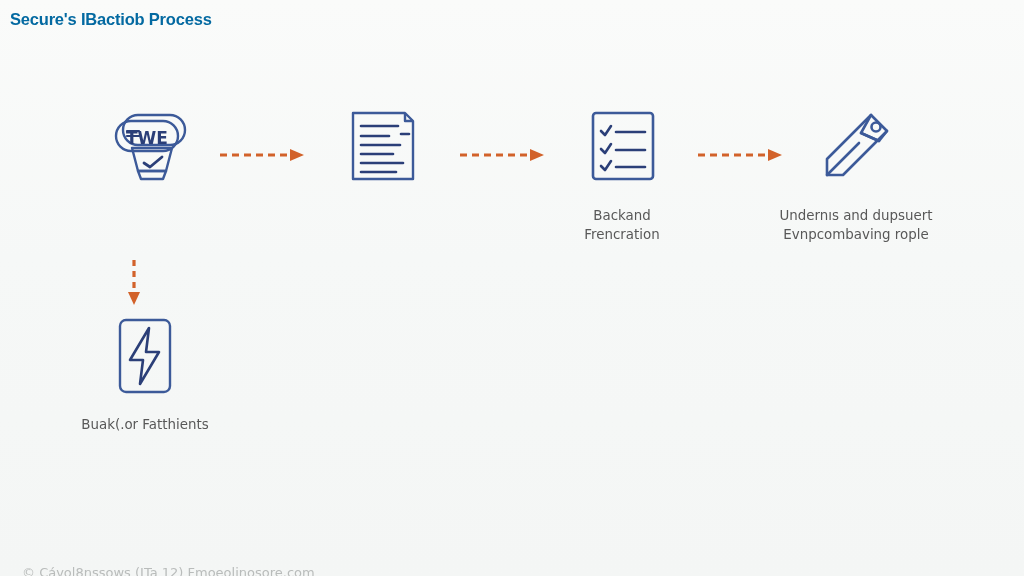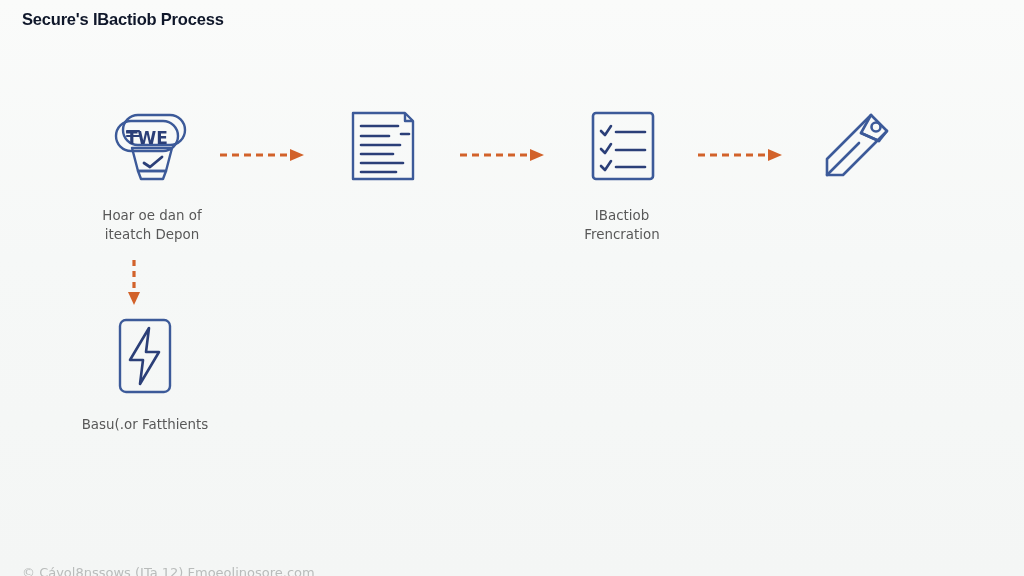--- a/index.html
+++ b/index.html
@@ -17,25 +17,25 @@
   }
   
   .canvas {
     position: absolute;
     inset: 0;
     background: linear-gradient(180deg, #fafbfa 0%, #f6f8f7 45%, #f4f6f5 100%);
   }
 
   .page-title {
     position: absolute;
-    left: 22px;
+    left: 10px;
     top: 10px;
     font-size: 16.5px;
     font-weight: bold;
-    color: #0f172a;
+    color: #0369a1;
     letter-spacing: -0.2px;
     white-space: nowrap;
   }
 
   
   .node {
     position: absolute;
     width: 180px;
     text-align: center;
   }
@@ -107,22 +107,20 @@
         <path d="M32 64 L60 64 L57 72 L35 72 Z"></path>
       </g>
       <g stroke="#2b3f78" stroke-width="2.2" stroke-linecap="round">
         <line x1="21" y1="24" x2="33" y2="24"></line>
         <line x1="21" y1="29" x2="33" y2="29"></line>
       </g>
       <text x="41" y="37" font-family="'DejaVu Sans', sans-serif" font-size="17" font-weight="bold" fill="#2b3f78" text-anchor="middle">TWE</text>
       <path d="M38 56 L44 60 L56 50" fill="none" stroke="#2b3f78" stroke-width="2.8" stroke-linecap="round" stroke-linejoin="round"></path>
     </svg>
   </div>
-  <div class="node-label">Hoar oe dan of
-iteatch Depon</div>
 </div>
 
 <div class="node" id="node-2">
   <div class="node-icon">
     <svg width="78" height="80" viewBox="0 0 78 80">
       <g fill="none" stroke="#3c5a99" stroke-width="2.4" stroke-linejoin="round">
         <path d="M10 6 L62 6 L70 14 L70 72 L10 72 Z"></path>
         <path d="M62 6 L62 14 L70 14"></path>
       </g>
       <g stroke="#2b3f78" stroke-width="2.6" stroke-linecap="round">
@@ -145,46 +143,48 @@
       <g stroke="#2b3f78" stroke-width="2.6" stroke-linecap="round" stroke-linejoin="round" fill="none">
         <path d="M18 24 L22 28 L28 19"></path>
         <path d="M18 42 L22 46 L28 37"></path>
         <path d="M18 59 L22 63 L28 54"></path>
         <line x1="33" y1="25" x2="62" y2="25"></line>
         <line x1="33" y1="43" x2="62" y2="43"></line>
         <line x1="33" y1="60" x2="62" y2="60"></line>
       </g>
     </svg>
   </div>
-  <div class="node-label">IBactiob
+  <div class="node-label">Backand
 Frencration</div>
 </div>
 
 <div class="node" id="node-4">
   <div class="node-icon">
     <svg width="86" height="80" viewBox="0 0 86 80">
       <g fill="none" stroke="#3c5a99" stroke-width="2.6" stroke-linejoin="round" stroke-linecap="round">
         <path d="M58 8 L74 24 L30 68 L14 68 L14 52 Z"></path>
         <path d="M14 68 L46 36"></path>
         <path d="M58 8 L48 26 L66 34 L74 24"></path>
         <path d="M48 26 L66 34"></path>
         <circle cx="63" cy="20" r="4.5"></circle>
       </g>
     </svg>
   </div>
+  <div class="node-label">Undernıs and dupsuert
+Evnpcombaving rople</div>
 </div>
 
 <div class="node" id="node-5">
   <div class="node-icon">
     <svg width="72" height="80" viewBox="0 0 72 80">
       <rect x="11" y="4" width="50" height="72" rx="6" fill="none" stroke="#3c5a99" stroke-width="2.4"></rect>
       <path d="M40 12 L21 44 L34 44 L31 68 L50 36 L37 36 Z" fill="none" stroke="#2b3f78" stroke-width="2.6" stroke-linejoin="round" stroke-linecap="round"></path>
     </svg>
   </div>
-  <div class="node-label">Basu(.or Fatthients</div>
+  <div class="node-label">Buak(.or Fatthients</div>
 </div>
 
 <div class="arrow-h" id="arrow-1">
   <svg width="92" height="14" viewBox="0 0 92 14">
     <line x1="2" y1="7" x2="72" y2="7" stroke="#d2622a" stroke-width="3.2" stroke-linecap="butt" stroke-dasharray="7 5"></line>
     <path d="M72 1 L86 7 L72 13 Z" fill="#d2622a"></path>
   </svg>
 </div>
 
 <div class="arrow-h" id="arrow-2">

